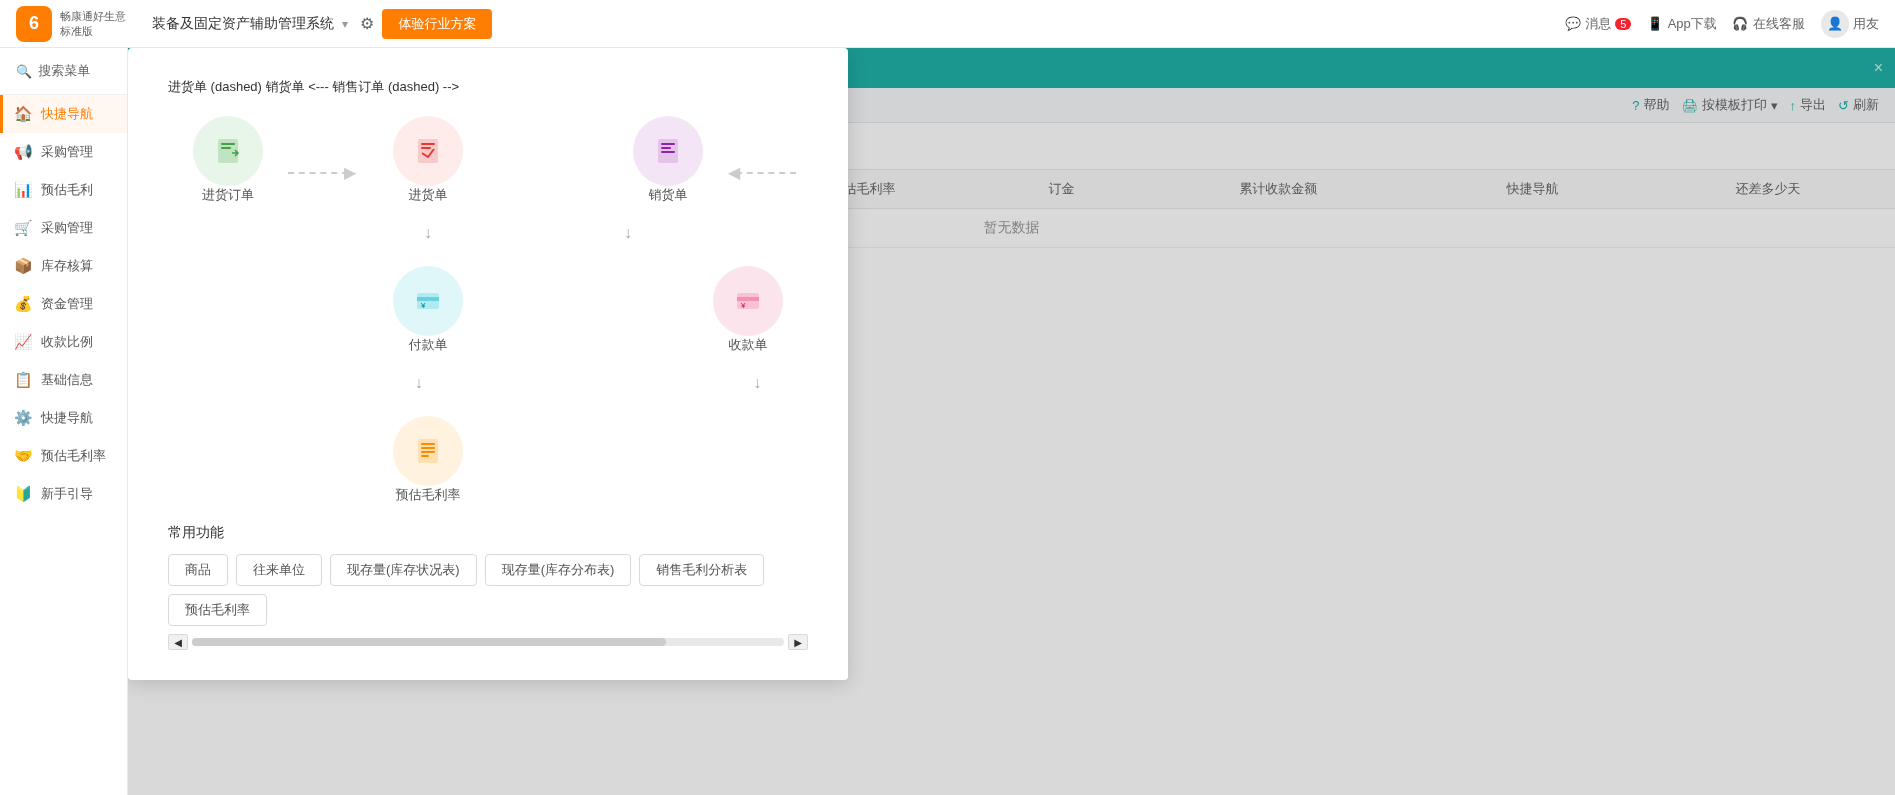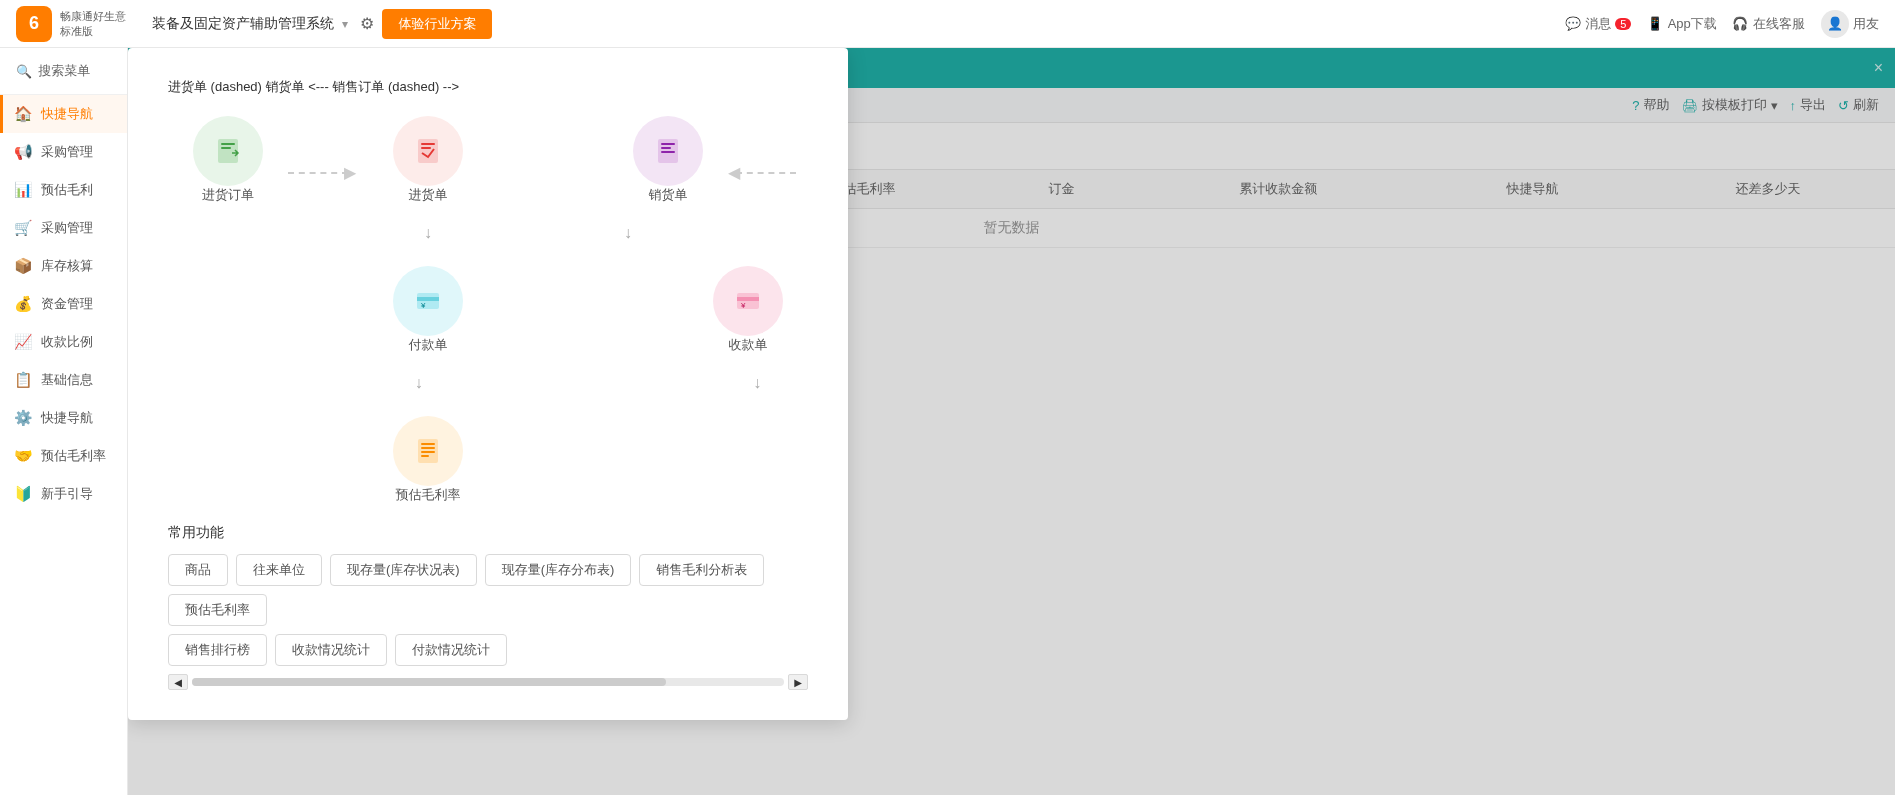--- a/index.html
+++ b/index.html
@@ -389,25 +389,20 @@
             <div class="common-func">
               <div class="common-func-title">常用功能</div>
               <div class="func-buttons">
                 <button class="func-btn">商品</button>
                 <button class="func-btn">往来单位</button>
                 <button class="func-btn">现存量(库存状况表)</button>
                 <button class="func-btn">现存量(库存分布表)</button>
                 <button class="func-btn">销售毛利分析表</button>
                 <button class="func-btn">预估毛利率</button>
               </div>
-              <div class="func-buttons">
-                <button class="func-btn">销售排行榜</button>
-                <button class="func-btn">收款情况统计</button>
-                <button class="func-btn">付款情况统计</button>
-              </div>
             </div>
 
             <div class="modal-scroll-area">
               <div class="scroll-arrow">◀</div>
               <div class="scroll-track">
                 <div class="scroll-thumb"></div>
               </div>
               <div class="scroll-arrow">▶</div>
             </div>
           </div>

